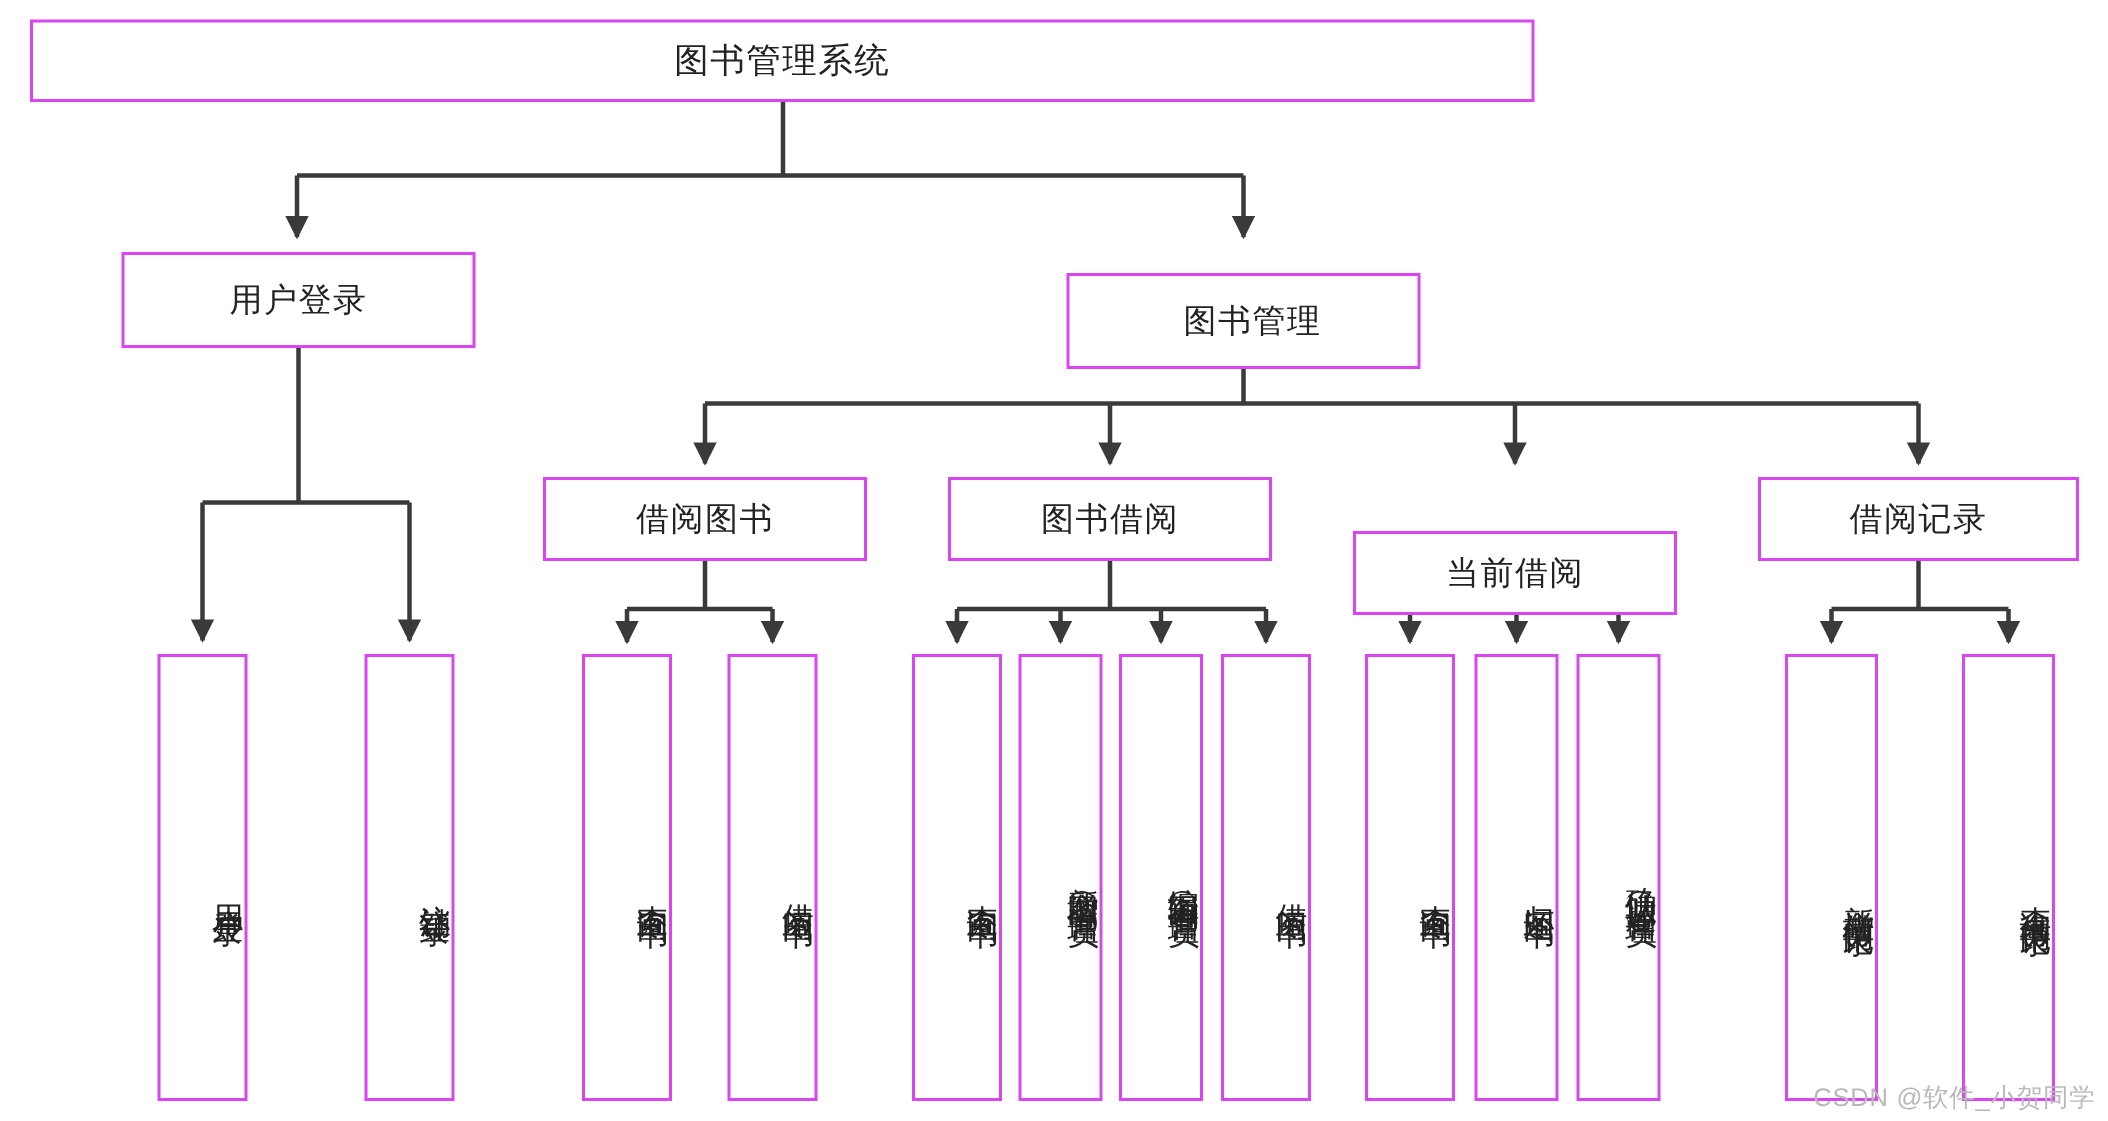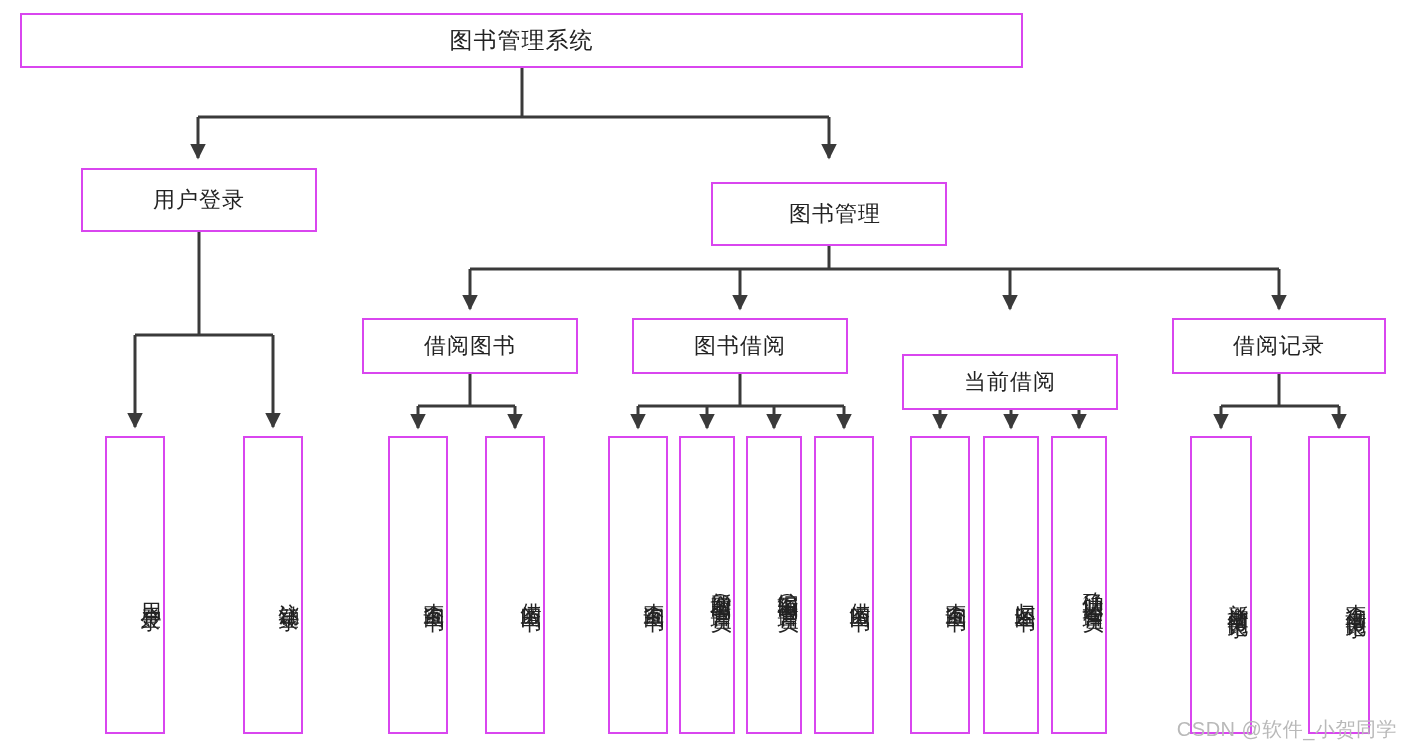--- a/index.html
+++ b/index.html
@@ -55,21 +55,21 @@
   .node.v .vtext {
     writing-mode: vertical-rl;
     text-orientation: upright;
     letter-spacing: 3px;
     display: block;
   }
   .watermark {
     position: absolute;
     right: 8px;
     bottom: 4px;
-    font-size: 20px;
+    font-size: 17px;
     color: #b9b9b9;
     white-space: nowrap;
     letter-spacing: 0.5px;
   }
 </style>
 </head>
 <body>
 
 <div id="canvas">
 

